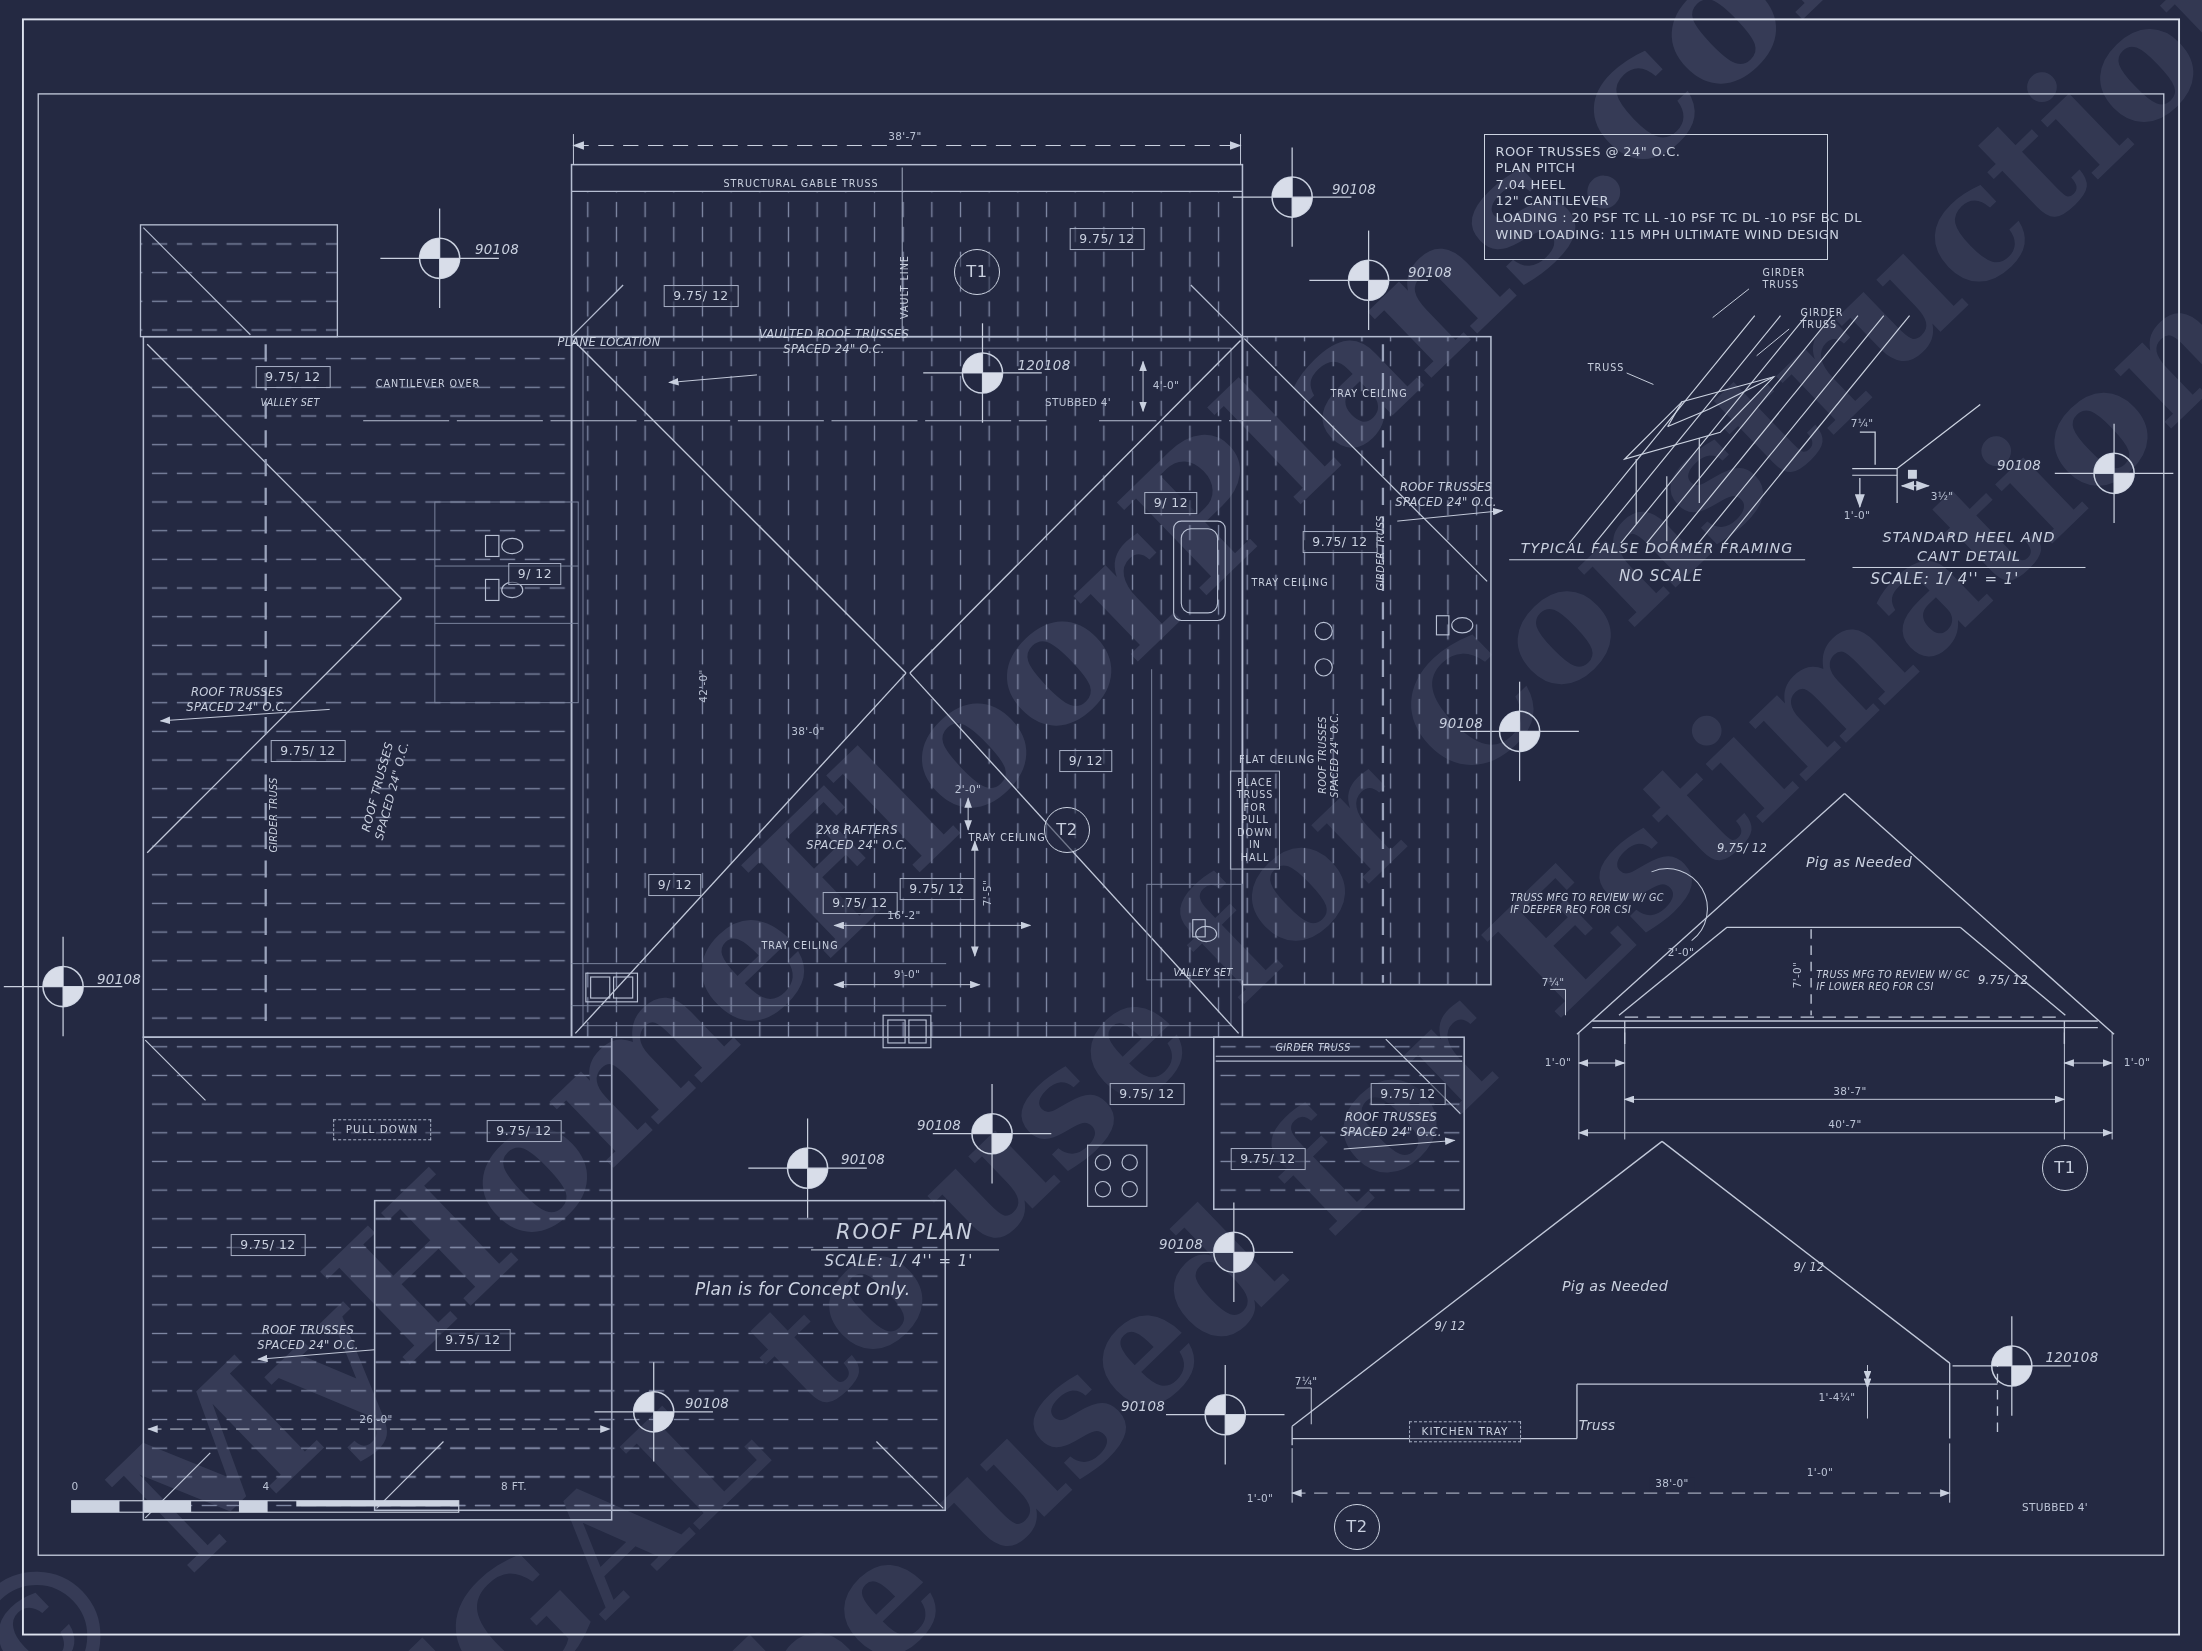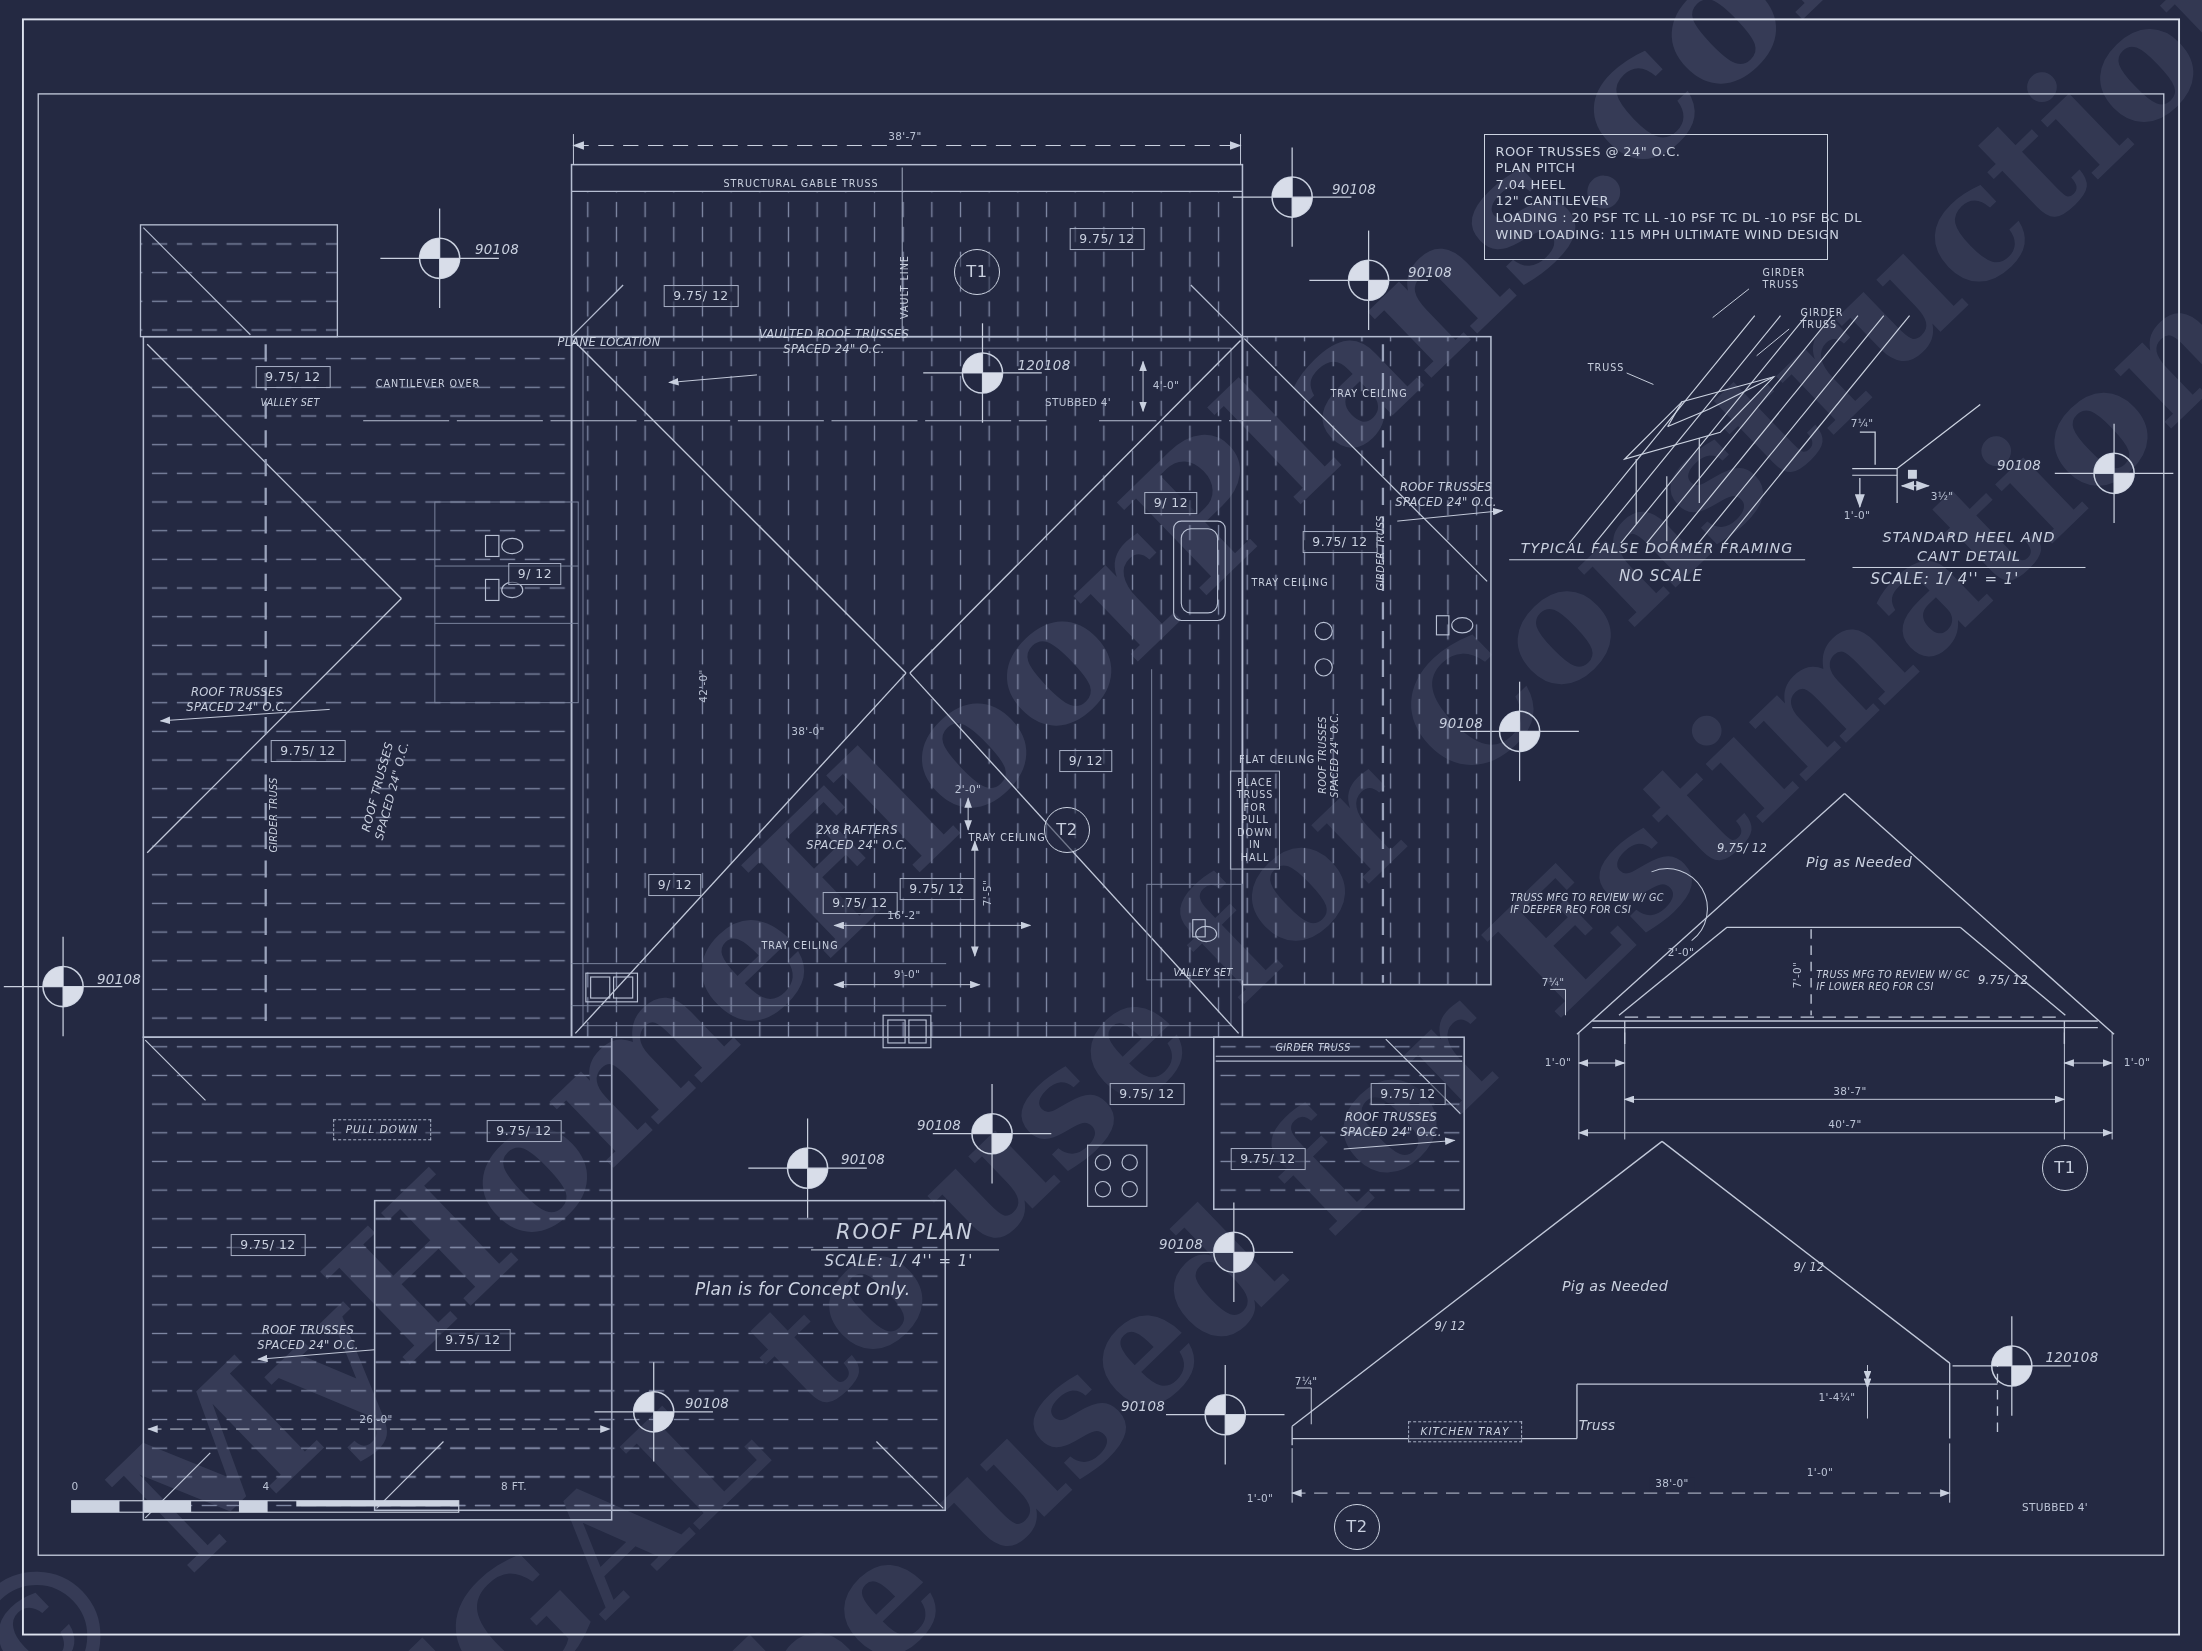--- a/index.html
+++ b/index.html
@@ -11,21 +11,21 @@
   .lbl{position:absolute;transform:translate(-50%,-50%);color:#c9d0df;font-size:11.5px;
        white-space:pre-line;text-align:center;letter-spacing:0.5px;line-height:1.3;}
   .lbl-left{position:absolute;transform:translate(0,-50%);color:#ced5e3;font-size:11.5px;
        white-space:pre;text-align:left;}
   .sm{font-size:9.6px;letter-spacing:1px;}
   .dim{font-size:10.5px;letter-spacing:0.3px;color:#bcc4d6;}
   .hand{font-style:italic;letter-spacing:0.3px;}
   .pitchbox{border:1.2px solid #a9b1c6;padding:1.9px 8.6px;background:rgba(36,41,66,.55);
             font-size:12.4px;white-space:nowrap;}
   .dashedbox{border:1.3px dashed #a9b1c6;padding:2.9px 11.5px;font-size:10.5px;letter-spacing:1px;
-             white-space:nowrap;background:rgba(36,41,66,.4);font-style:italic;}
+             white-space:nowrap;background:rgba(36,41,66,.4);}
   .circleTag{border:1.5px solid #ccd3e1;border-radius:50%;width:44px;height:44px;
              display:flex;align-items:center;justify-content:center;font-size:16.3px;
              background:rgba(36,41,66,.5);}
   .notesbox{position:absolute;border:1.5px solid #ccd3e1;color:#ccd3e1;
             padding:8.6px 10.5px;font-size:13px;line-height:1.28;letter-spacing:0.4px;
             white-space:nowrap;}
   .ttl{font-size:21px;letter-spacing:1.9px;border-bottom:1.5px solid #ccd3e1;
        padding:0 25px 2.9px 25px;}
   .sub{font-size:15px;letter-spacing:1px;}
   .dettl{font-size:14.3px;letter-spacing:1px;border-bottom:1.3px solid #ccd3e1;

